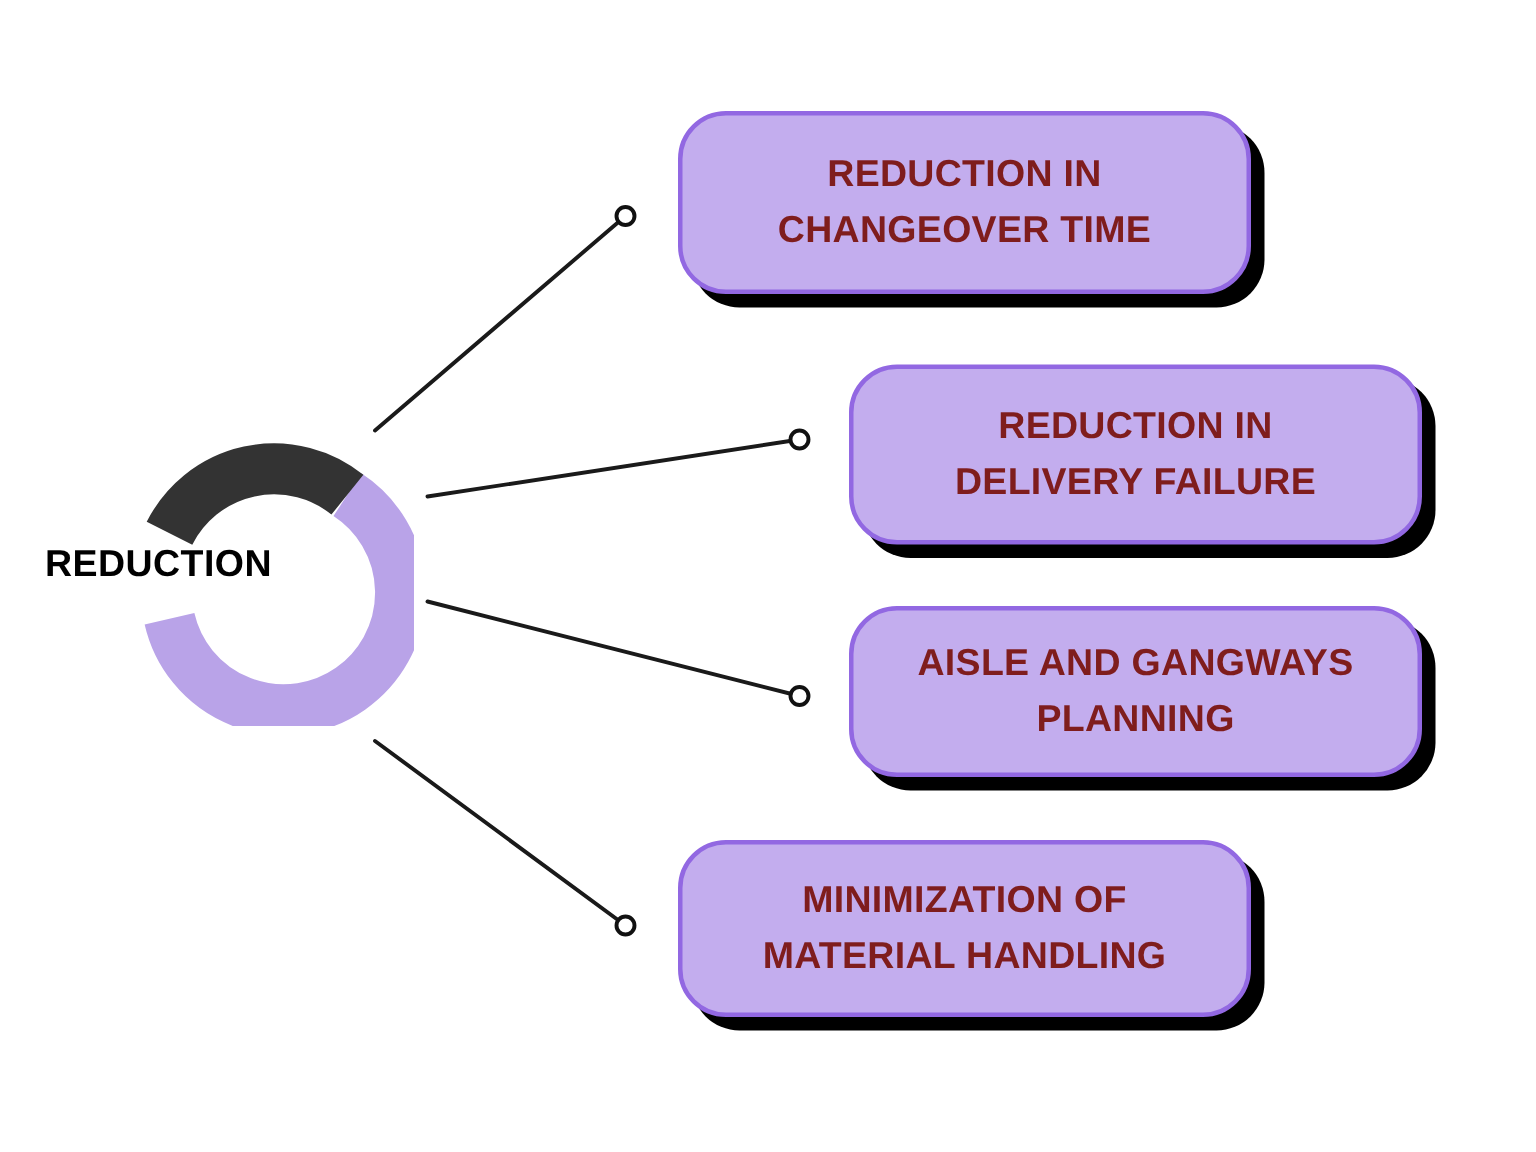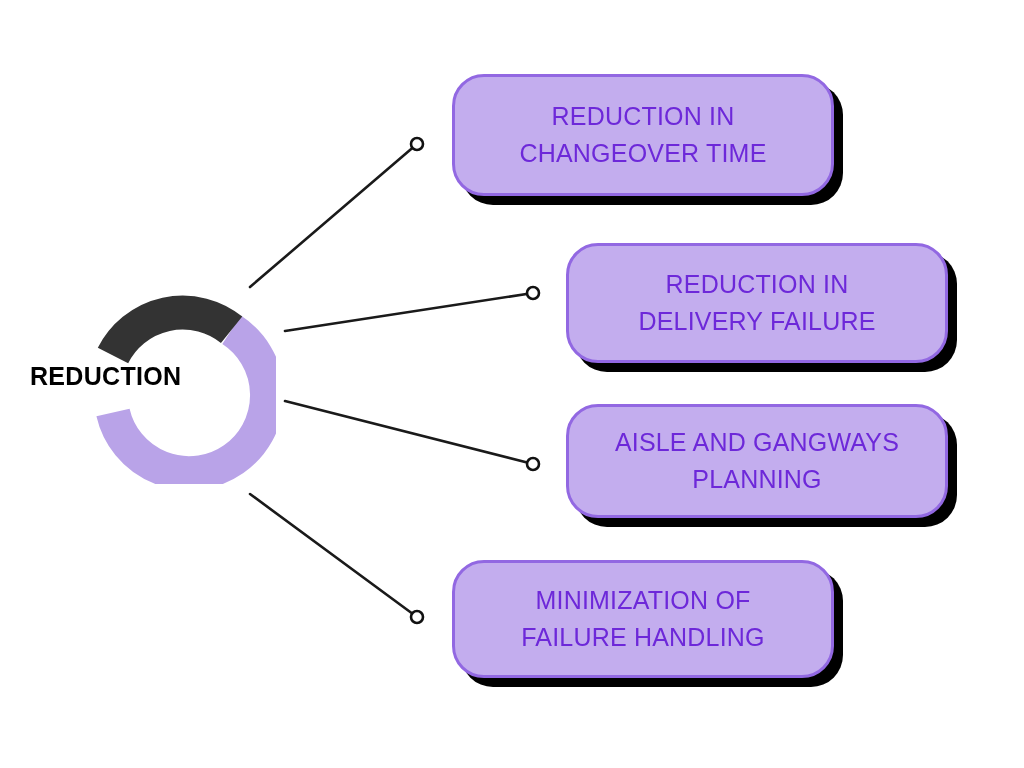--- a/index.html
+++ b/index.html
@@ -78,23 +78,23 @@
     border-radius: 32px;
     box-shadow: 9px 9px 0 0 #000000;
     display: flex;
     align-items: center;
     justify-content: center;
     text-align: center;
     z-index: 5;
   }
   .node-label {
     font-size: 25px;
-    font-weight: 400;
+    font-weight: 700;
     line-height: 1.48;
-    color: #6d28d9;
+    color: #7f1d1d;
     letter-spacing: 0.2px;
     padding: 0 18px;
     white-space: pre-line;
   }
 
   #node-box-0 { left: 452px; top: 74px;  width: 382px; height: 122px; }
   #node-box-1 { left: 566px; top: 243px; width: 382px; height: 120px; }
   #node-box-2 { left: 566px; top: 404px; width: 382px; height: 114px; }
   #node-box-3 { left: 452px; top: 560px; width: 382px; height: 118px; }
 </style>
@@ -145,16 +145,16 @@
 DELIVERY FAILURE</span>
   </div>
 
   <div class="node-box" id="node-box-2">
     <span class="node-label">AISLE AND GANGWAYS
 PLANNING</span>
   </div>
 
   <div class="node-box" id="node-box-3">
     <span class="node-label">MINIMIZATION OF
-FAILURE HANDLING</span>
+MATERIAL HANDLING</span>
   </div>
 
 </div>
 
 </body></html>

